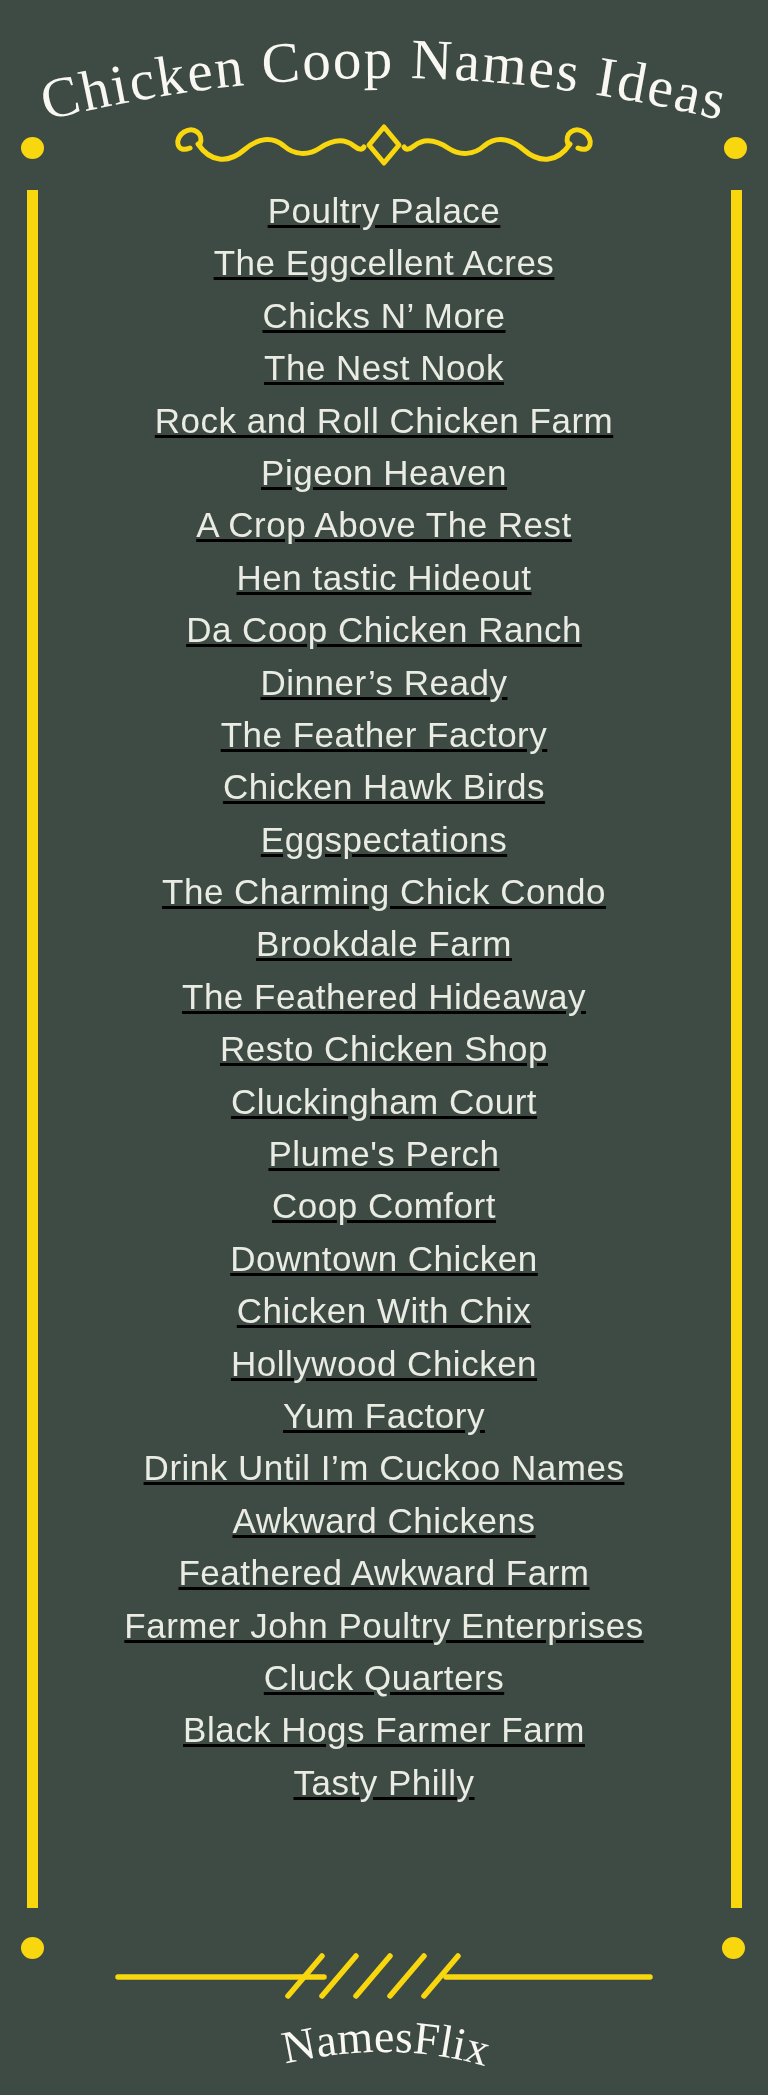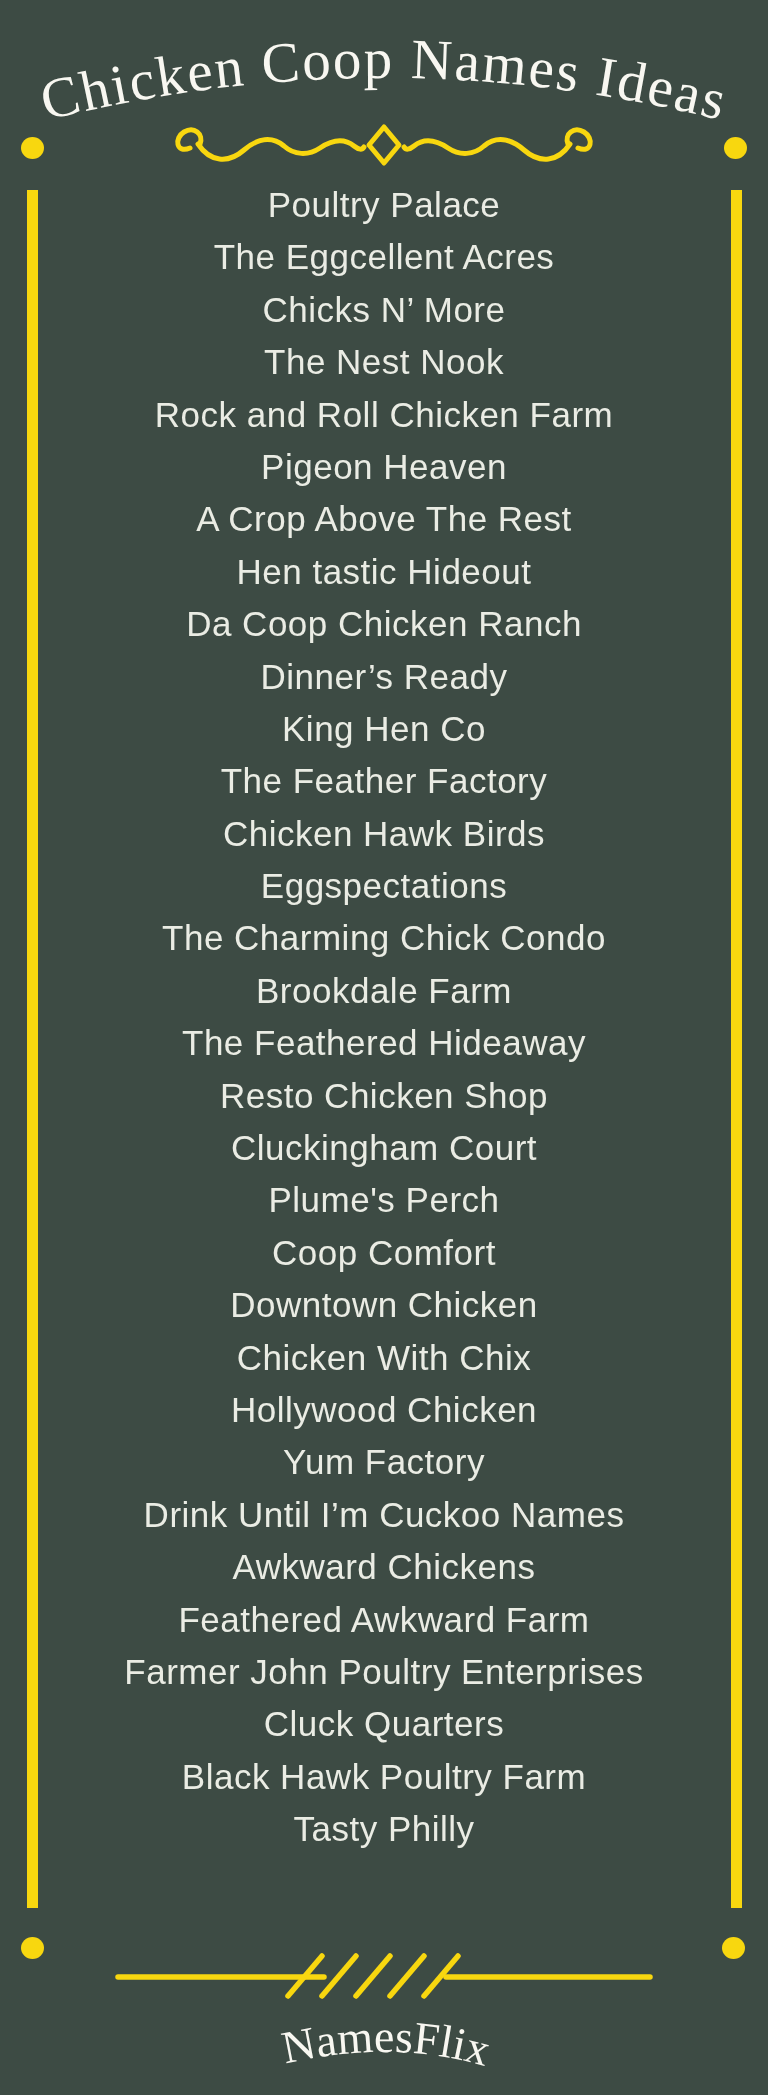--- a/index.html
+++ b/index.html
@@ -29,22 +29,23 @@
   .corner-dot{position:absolute;width:23px;height:22px;border-radius:50%;background:var(--accent);}
   .dot-tl{left:21px;top:137px;}
   .dot-tr{left:724px;top:137px;}
   .dot-bl{left:21px;top:1937px;}
   .dot-br{left:722px;top:1937px;}
   .side-rail{position:absolute;top:190px;width:11px;height:1718px;background:var(--accent);}
   .rail-left{left:27px;}
   .rail-right{left:731px;}
   .name-list{
     position:absolute;
-    left:60px;right:60px;top:179px;
+    left:60px;right:60px;top:185px;
     text-align:center;
+    text-decoration:underline;
   }
   .name-line{
     font-size:35px;
     line-height:52.4px;
     height:52.4px;
     color:var(--text);
     letter-spacing:0.5px;
     white-space:nowrap;
   }
   .slash-divider-svg{position:absolute;left:114px;top:1950px;width:540px;height:52px;}
@@ -86,41 +87,40 @@
     <div class="name-line">Poultry Palace</div>
     <div class="name-line">The Eggcellent Acres</div>
     <div class="name-line">Chicks N’ More</div>
     <div class="name-line">The Nest Nook</div>
     <div class="name-line">Rock and Roll Chicken Farm</div>
     <div class="name-line">Pigeon Heaven</div>
     <div class="name-line">A Crop Above The Rest</div>
     <div class="name-line">Hen tastic Hideout</div>
     <div class="name-line">Da Coop Chicken Ranch</div>
     <div class="name-line">Dinner’s Ready</div>
-    <div class="name-line">King Hen Co</div>
     <div class="name-line">The Feather Factory</div>
     <div class="name-line">Chicken Hawk Birds</div>
     <div class="name-line">Eggspectations</div>
     <div class="name-line">The Charming Chick Condo</div>
     <div class="name-line">Brookdale Farm</div>
     <div class="name-line">The Feathered Hideaway</div>
     <div class="name-line">Resto Chicken Shop</div>
     <div class="name-line">Cluckingham Court</div>
     <div class="name-line">Plume's Perch</div>
     <div class="name-line">Coop Comfort</div>
     <div class="name-line">Downtown Chicken</div>
     <div class="name-line">Chicken With Chix</div>
     <div class="name-line">Hollywood Chicken</div>
     <div class="name-line">Yum Factory</div>
     <div class="name-line">Drink Until I’m Cuckoo Names</div>
     <div class="name-line">Awkward Chickens</div>
     <div class="name-line">Feathered Awkward Farm</div>
     <div class="name-line">Farmer John Poultry Enterprises</div>
     <div class="name-line">Cluck Quarters</div>
-    <div class="name-line">Black Hawk Poultry Farm</div>
+    <div class="name-line">Black Hogs Farmer Farm</div>
     <div class="name-line">Tasty Philly</div>
   </div>
 
 <svg class="slash-divider-svg" viewBox="0 0 540 52">
   <line x1="4" y1="27" x2="210" y2="27"></line>
   <line x1="332" y1="27" x2="536" y2="27"></line>
   <line x1="174" y1="46" x2="208" y2="6"></line>
   <line x1="208" y1="46" x2="242" y2="6"></line>
   <line x1="242" y1="46" x2="276" y2="6"></line>
   <line x1="276" y1="46" x2="310" y2="6"></line>

